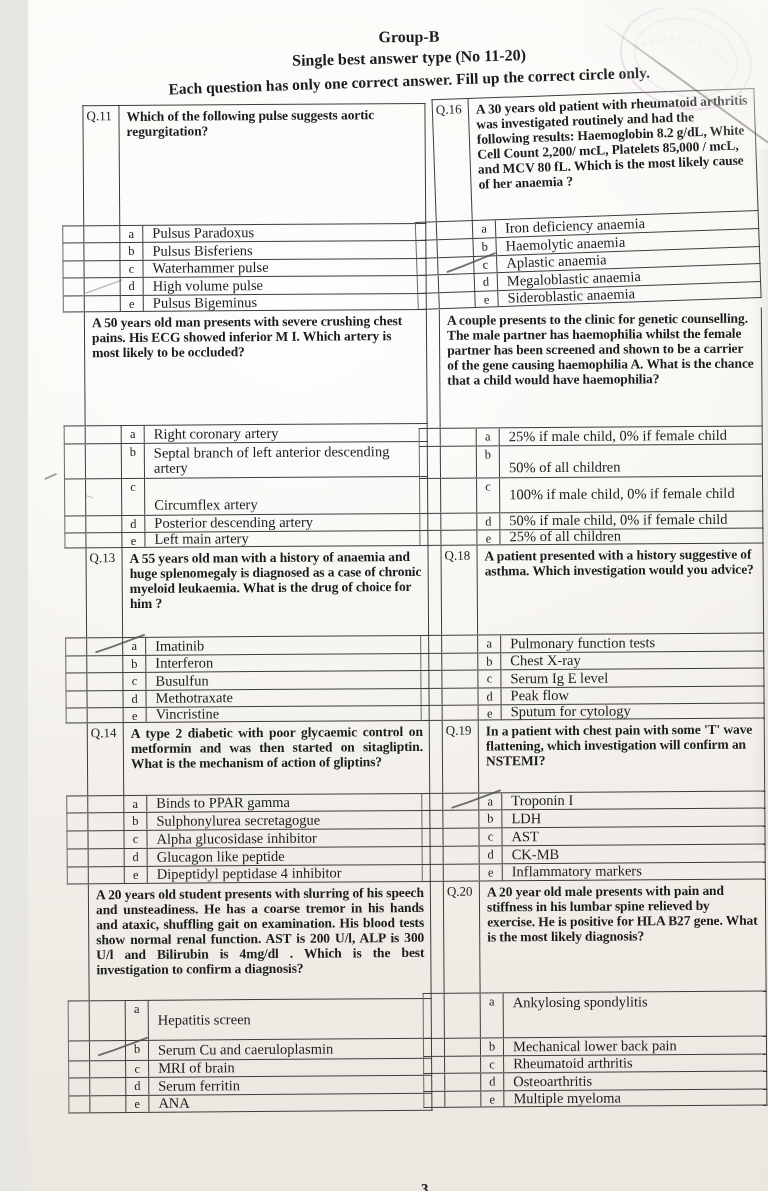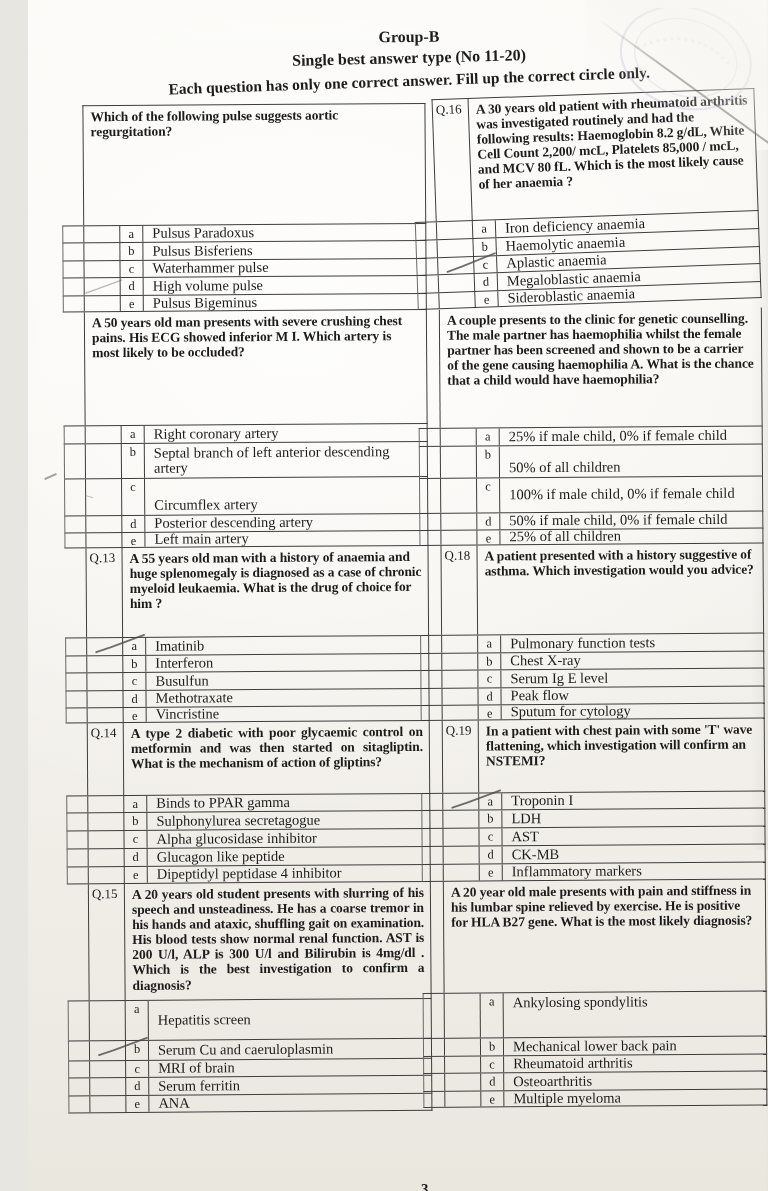--- a/index.html
+++ b/index.html
@@ -60,20 +60,21 @@
 
 <div id="sheet">
   <div id="content">
     <div class="hline h1">Group-B</div>
     <div class="hline h2">Single best answer type (No 11-20)</div>
     <div class="hline h3">Each question has only one correct answer. Fill up the correct circle only.</div>
 
     <div class="col" id="col-left">
         <div class="qblock first">
           <div class="row qrow" style="height: 120px;">
+            <div class="qnum">Q.11</div>
             <div class="qtext">Which of the following pulse suggests aortic regurgitation?</div>
           </div>
           <div class="row optrow" style="height: 17px;">
             <div class="cell-outer"></div>
             <div class="cell-inner"></div>
             <div class="cell-letter">a</div>
             <div class="cell-text">Pulsus Paradoxus</div>
           </div>
           <div class="row optrow" style="height: 18px;">
             <div class="cell-outer"></div>
@@ -208,21 +209,20 @@
           </div>
           <div class="row optrow last" style="height: 18px;">
             <div class="cell-outer"></div>
             <div class="cell-inner"></div>
             <div class="cell-letter">e</div>
             <div class="cell-text">Dipeptidyl peptidase 4 inhibitor</div>
           </div>
         </div>
         <div class="qblock">
           <div class="row qrow" style="height: 116px;">
-            <div class="qnum">Q.15</div>
             <div class="qtext justify">A 20 years old student presents with slurring of his speech and unsteadiness. He has a coarse tremor in his hands and ataxic, shuffling gait on examination. His blood tests show normal renal function. AST is 200 U/l, ALP is 300 U/l and Bilirubin is 4mg/dl . Which is the best investigation to confirm a diagnosis?</div>
           </div>
           <div class="row optrow" style="height: 40px;">
             <div class="cell-outer"></div>
             <div class="cell-inner"></div>
             <div class="cell-letter">a</div>
             <div class="cell-text">Hepatitis screen</div>
           </div>
           <div class="row optrow" style="height: 20px;">
             <div class="cell-outer"></div>
@@ -398,20 +398,21 @@
           </div>
           <div class="row optrow last" style="height: 18px;">
             <div class="cell-outer"></div>
             <div class="cell-inner"></div>
             <div class="cell-letter">e</div>
             <div class="cell-text">Inflammatory markers</div>
           </div>
         </div>
         <div class="qblock">
           <div class="row qrow" style="height: 111px;">
+            <div class="qnum">Q.20</div>
             <div class="qtext">A 20 year old male presents with pain and stiffness in his lumbar spine relieved by exercise. He is positive for HLA B27 gene. What is the most likely diagnosis?</div>
           </div>
           <div class="row optrow" style="height: 45px;">
             <div class="cell-outer"></div>
             <div class="cell-inner"></div>
             <div class="cell-letter">a</div>
             <div class="cell-text v-top">Ankylosing spondylitis</div>
           </div>
           <div class="row optrow" style="height: 18px;">
             <div class="cell-outer"></div>

